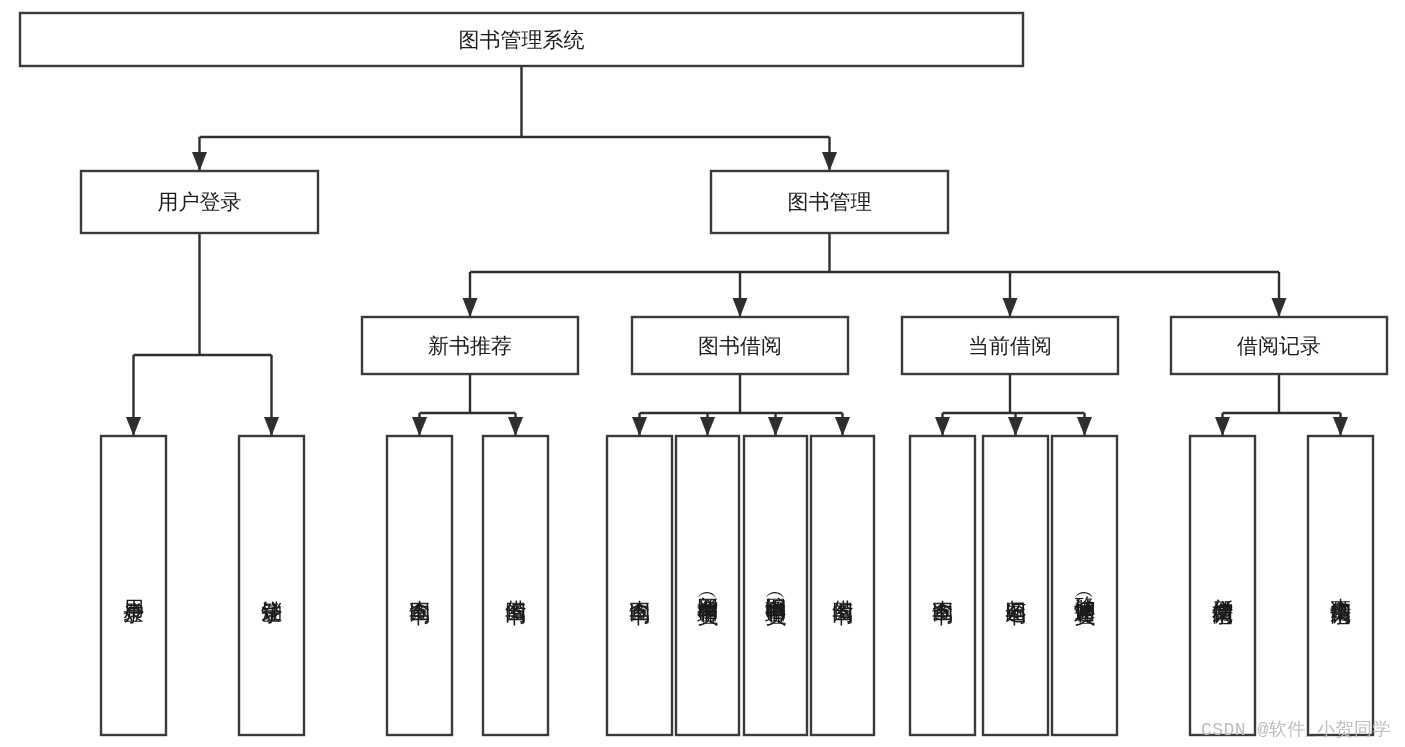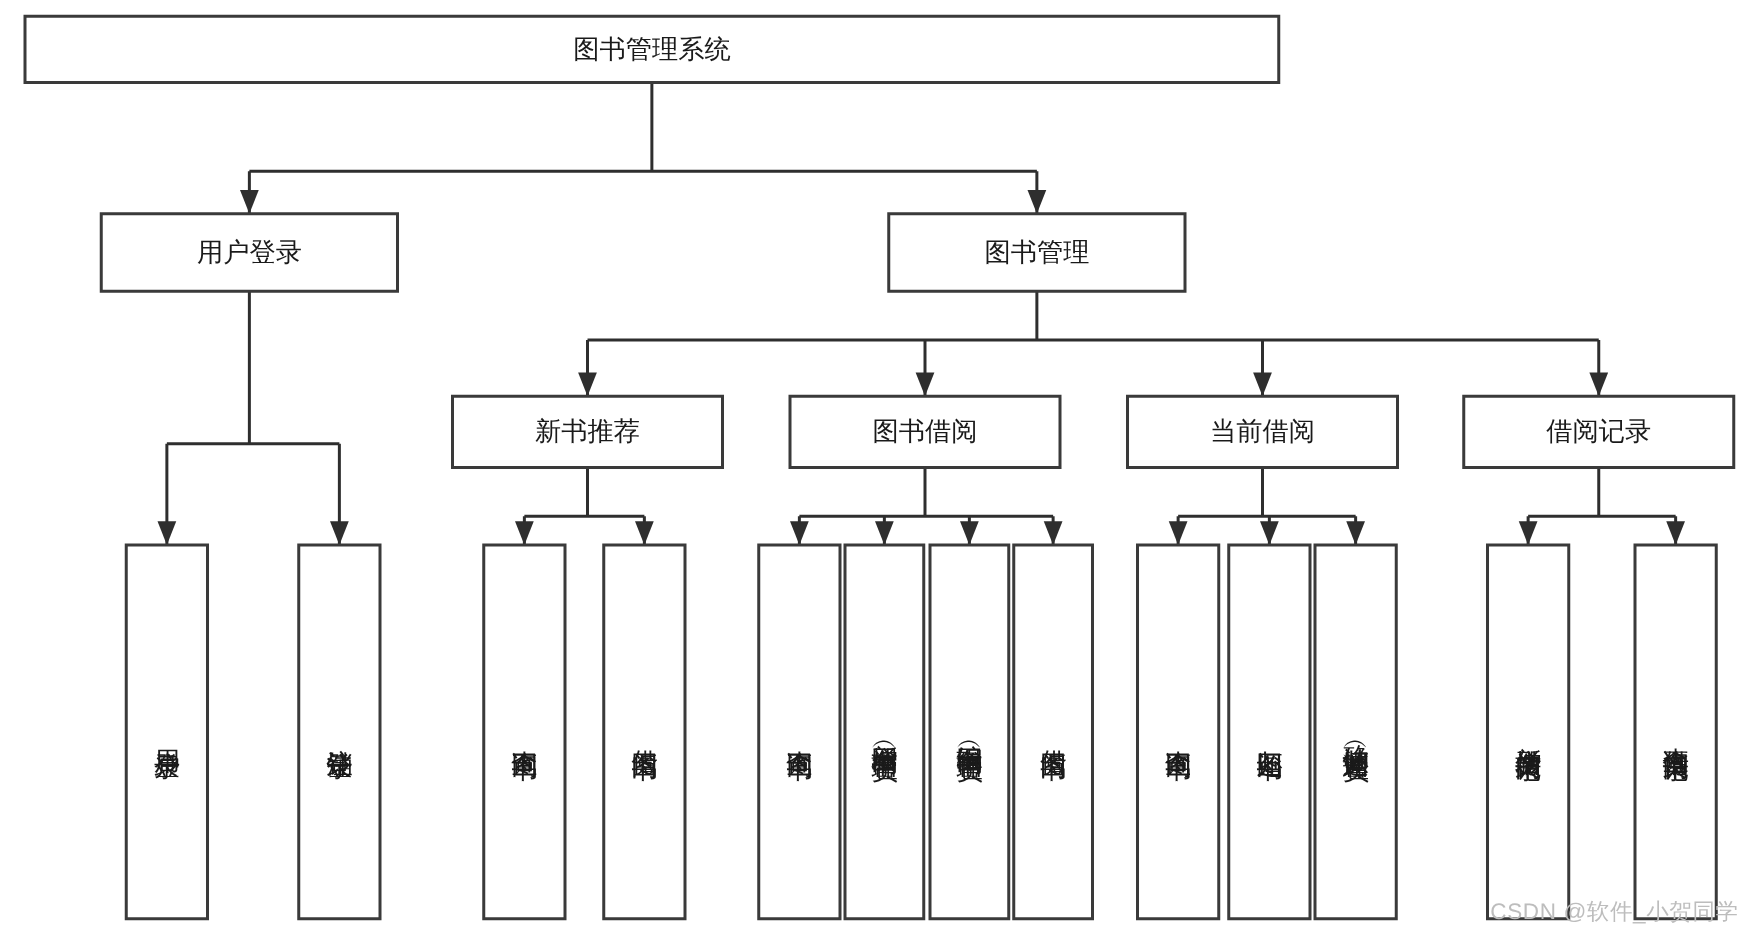--- a/index.html
+++ b/index.html
@@ -62,21 +62,21 @@
     line-height: 1.16;
     color: #1a1a1a;
     letter-spacing: 1.5px;
     white-space: nowrap;
     text-align: center;
   }
   .watermark {
     position: absolute;
     right: 14px;
     bottom: 6px;
-    font-family: Liberation Sans, sans-serif;
+    font-family: Liberation Mono, monospace;
     font-size: 18px;
     color: #bdbdbd;
     letter-spacing: 0.5px;
     white-space: nowrap;
     pointer-events: none;
     padding-left: 40px;
   }
 </style>
 </head>
 <body>

